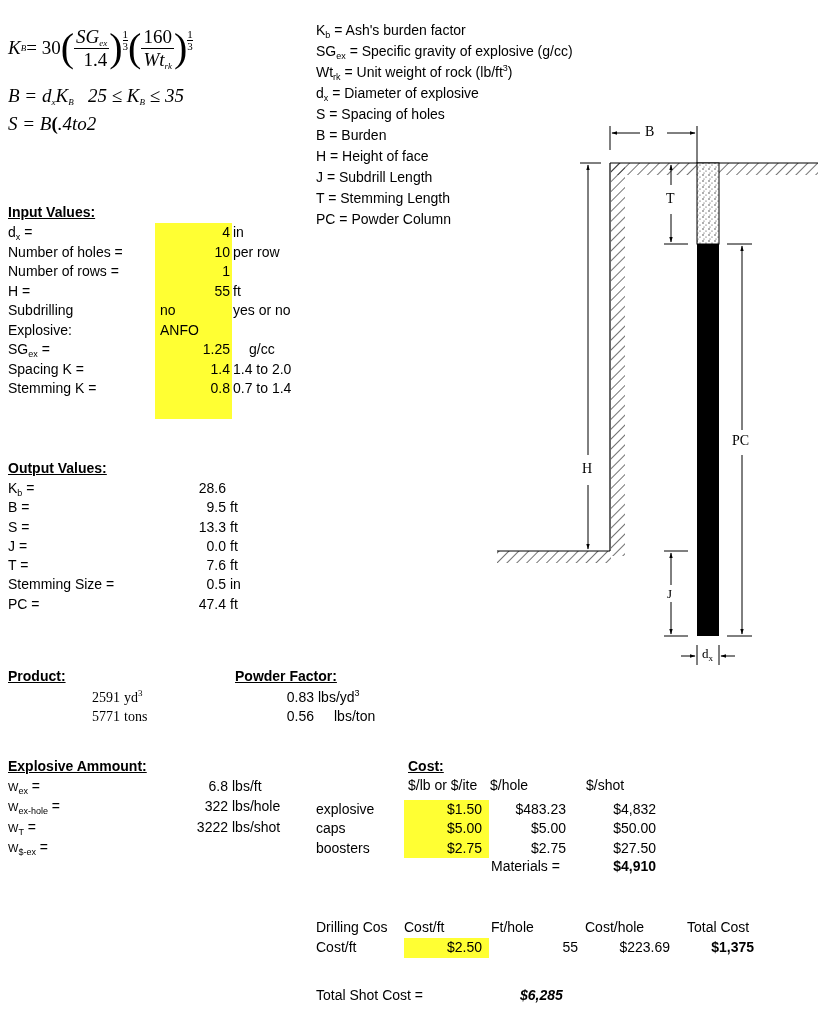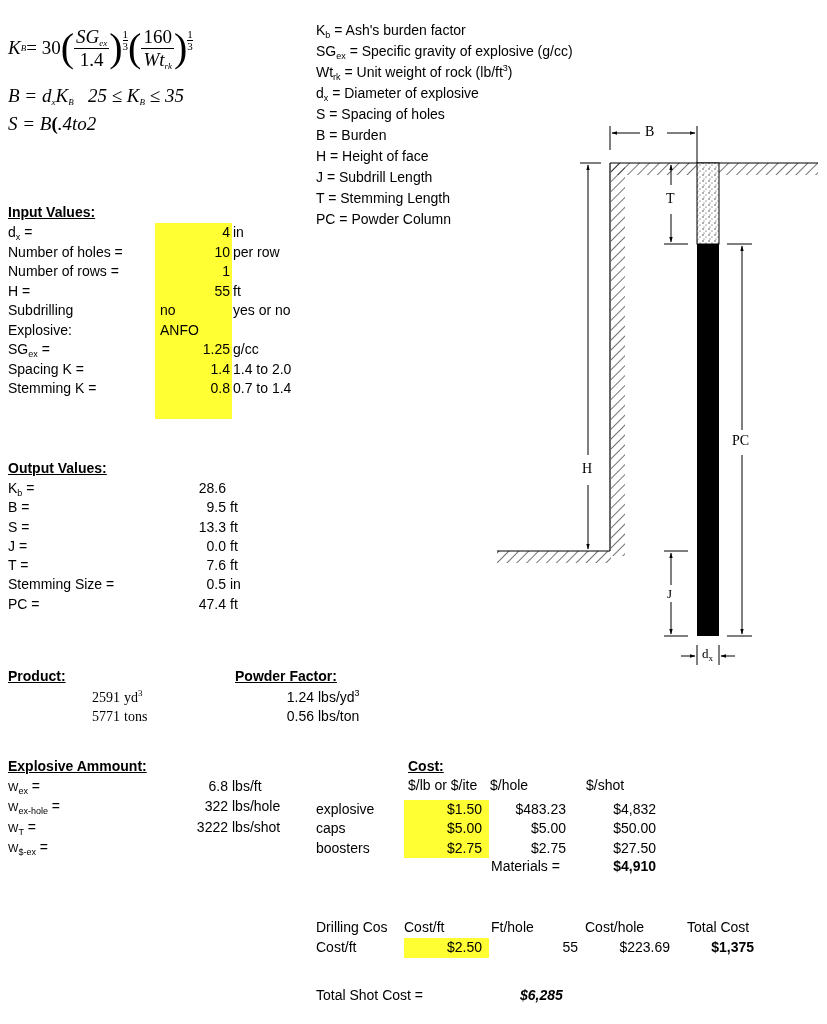--- a/index.html
+++ b/index.html
@@ -5,21 +5,21 @@
   html, body { margin:0; padding:0; background:#ffffff; }
   body { width:827px; height:1024px; position:relative; overflow:hidden;
          font-family:"Liberation Sans", sans-serif; font-size:14px; color:#000; }
   .abs { position:absolute; white-space:nowrap; }
   .serif { font-family:"Liberation Serif", serif; font-style:italic; font-size:19px; }
   .hdr { font-weight:bold; text-decoration:underline; }
   .r { text-align:right; }
   .yellow { background:#ffff33; }
   sub { font-size:9px; vertical-align:-3px; line-height:0; }
   sup { font-size:9px; vertical-align:6px; line-height:0; }
-  .frac { display:inline-block; vertical-align:middle; text-align:center; }
+  .frac { display:inline-block; vertical-align:middle; text-align:right; }
   .frac .num { display:block; border-bottom:1px solid #000; padding:0 2px; }
   .frac .den { display:block; padding:0 2px; }
   .paren { font-style:normal; font-size:40px; font-weight:100; vertical-align:middle; line-height:1; }
   .exp { font-size:11px; font-style:normal; vertical-align:top; position:relative; top:-8px; display:inline-block; text-align:center; line-height:11px; }
   .exp span { display:block; }
   .exp .n { border-bottom:1px solid #000; }
   .w { font-size:11px; }
   .bold { font-weight:bold; }
   .bi { font-weight:bold; font-style:italic; }
 </style>
@@ -101,21 +101,21 @@
       <span style="margin-left:3px">yes or no</span>
     </div>
   <div style="display:flex">
       <span style="width:147px">Explosive:</span>
       <span style="width:75px;padding-left:5px;box-sizing:border-box">ANFO</span>
       <span style="margin-left:3px"></span>
     </div>
   <div style="display:flex">
       <span style="width:147px"><span>SG</span><sub>ex</sub><span> =</span></span>
       <span class="r" style="width:75px">1.25</span>
-      <span style="margin-left:3px">g/cc</span>
+      <span style="margin-left:19px">g/cc</span>
     </div>
   <div style="display:flex">
       <span style="width:147px">Spacing K =</span>
       <span class="r" style="width:75px">1.4</span>
       <span style="margin-left:3px">1.4 to 2.0</span>
     </div>
   <div style="display:flex">
       <span style="width:147px">Stemming K =</span>
       <span class="r" style="width:75px">0.8</span>
       <span style="margin-left:3px">0.7 to 1.4</span>
@@ -168,26 +168,26 @@
       <span style="margin-left:4px"><span>yd</span><sup>3</sup></span>
     </div>
   <div style="display:flex">
       <span class="r" style="width:40px">5771</span>
       <span style="margin-left:4px">tons</span>
     </div>
 </div>
 <div class="abs hdr" style="left:235px;top:668px;">Powder Factor:</div>
 <div class="abs" style="left:270px;top:688px;line-height:19px;">
   <div style="display:flex">
-      <span class="r" style="width:44px">1.24</span>
+      <span class="r" style="width:44px">0.83</span>
       <span style="margin-left:4px"><span>lbs/yd</span><sup>3</sup></span>
     </div>
   <div style="display:flex">
       <span class="r" style="width:44px">0.56</span>
-      <span style="margin-left:4px">lbs/ton</span>
+      <span style="margin-left:20px">lbs/ton</span>
     </div>
 </div>
 
 <div class="abs hdr" style="left:8px;top:758px;">Explosive Ammount:</div>
 <div class="abs" style="left:8px;top:777px;line-height:19.3px;">
   <div style="display:flex">
       <span style="width:180px"><span class="w">W</span><sub>ex</sub> =</span>
       <span class="r" style="width:40px">6.8</span>
       <span style="margin-left:4px;width:80px">lbs/ft</span>
     </div>

